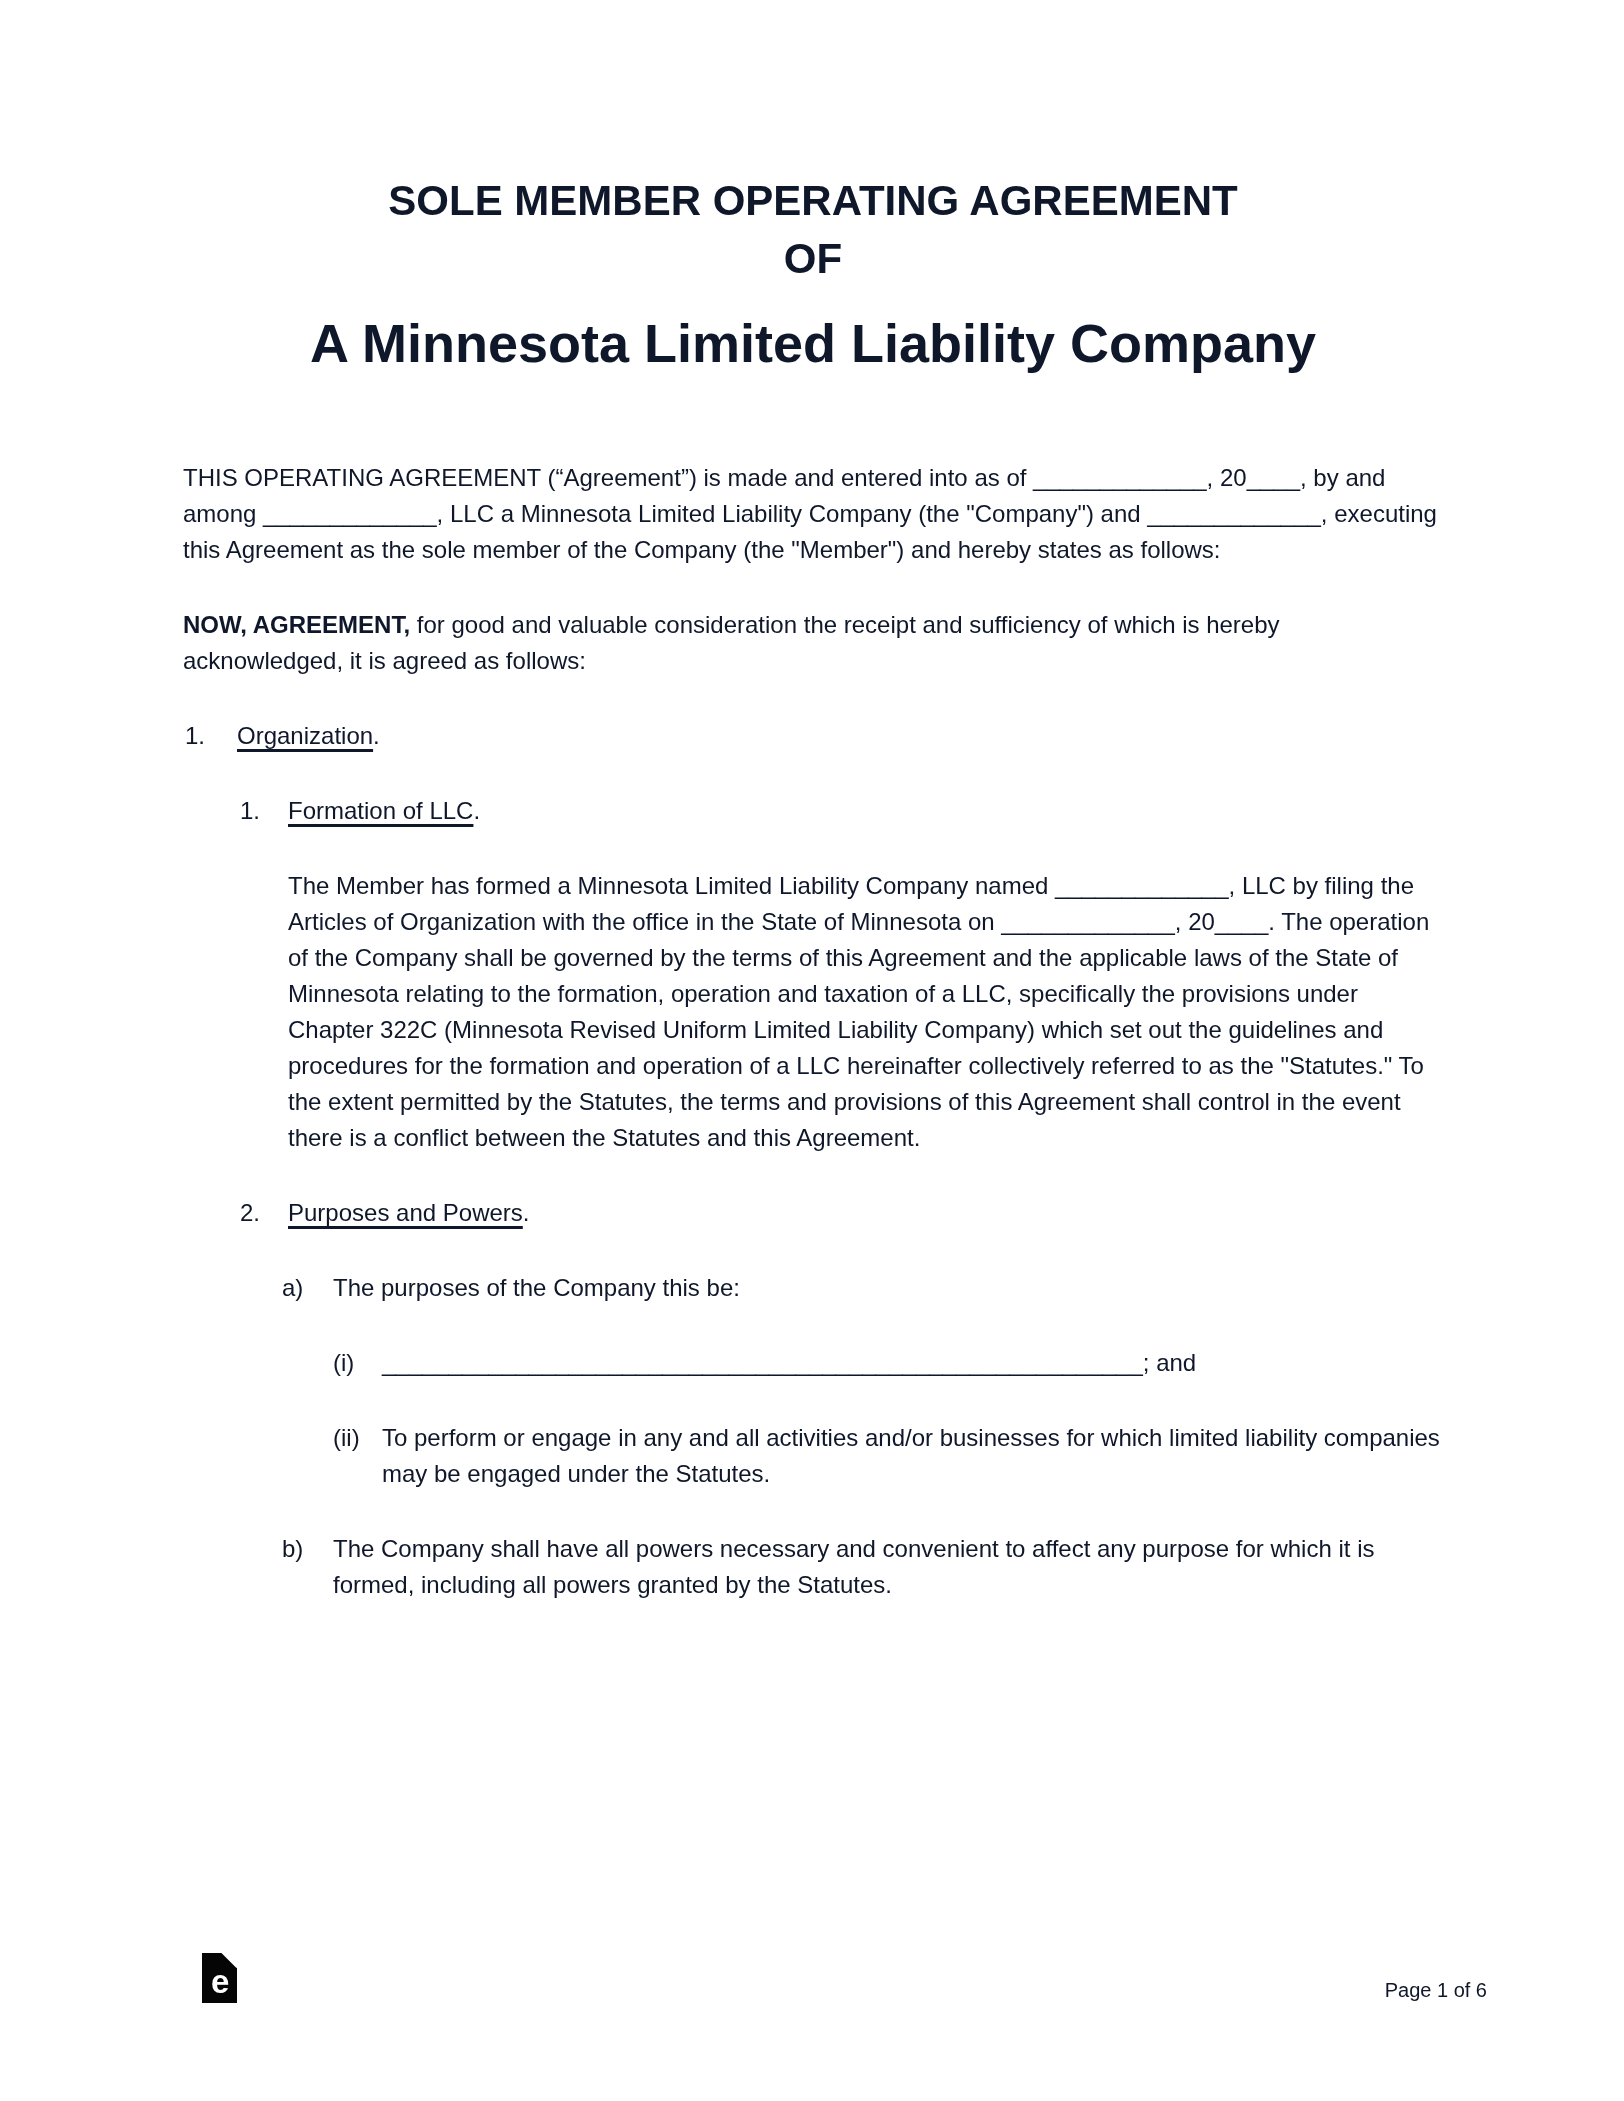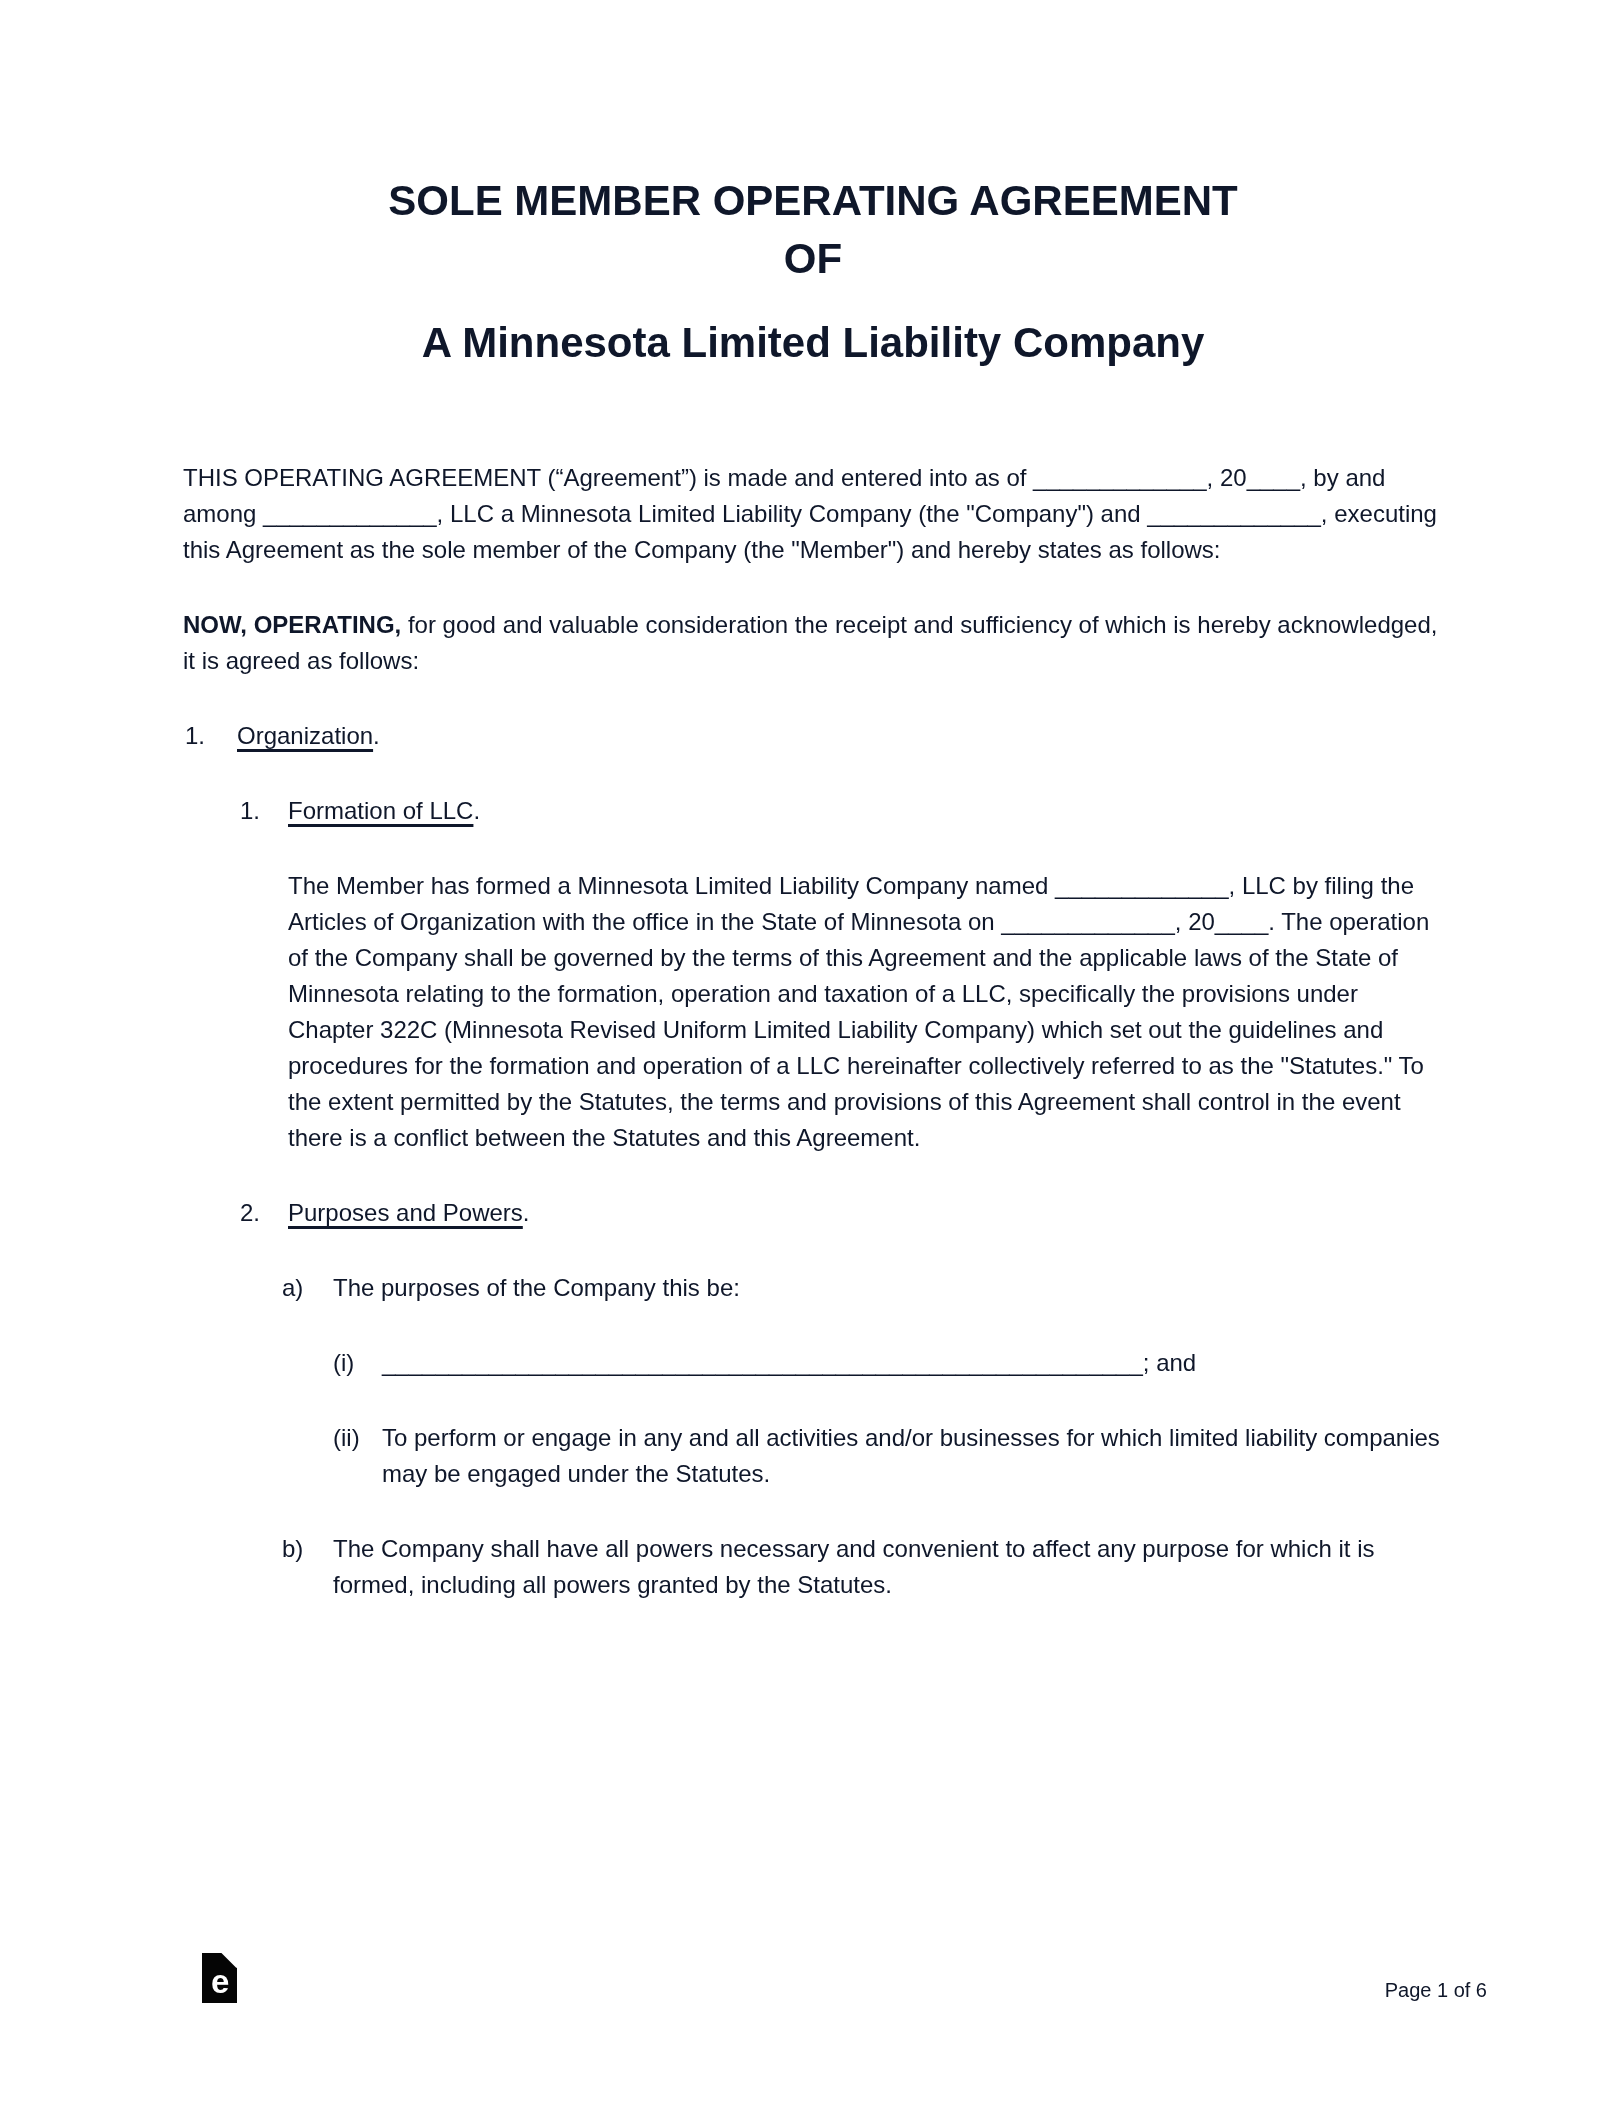--- a/index.html
+++ b/index.html
@@ -15,21 +15,21 @@
     overflow: hidden;
   }
   .title-block {
     text-align: center;
     font-size: 42px;
     line-height: 58px;
     font-weight: bold;
   }
   .subtitle {
     text-align: center;
-    font-size: 42px;
+    font-size: 54px;
     line-height: 58px;
     font-weight: bold;
     margin-top: 26px;
   }
   .body-text {
     font-size: 24px;
     line-height: 36px;
   }
   .para-intro { margin-top: 88px; }
   .block { margin-top: 39px; }
@@ -67,21 +67,21 @@
 
   <div class="title-block">
     <div>SOLE MEMBER OPERATING AGREEMENT</div>
     <div>OF</div>
   </div>
 
   <div class="subtitle">A Minnesota Limited Liability Company</div>
 
   <div class="body-text para-intro"><span>THIS OPERATING AGREEMENT (“Agreement”) is made and entered into as of </span><span class="blank">_____________</span><span>, 20</span><span class="blank">____</span><span>, by and among </span><span class="blank">_____________</span><span>, LLC a Minnesota Limited Liability Company (the "Company") and </span><span class="blank">_____________</span><span>, executing this Agreement as the sole member of the Company (the "Member") and hereby states as follows:</span></div>
 
-  <div class="body-text block"><span class="bold">NOW, OPERATING,</span><span> for good and valuable consideration the receipt and sufficiency of which is hereby acknowledged, it is agreed as follows:</span></div>
+  <div class="body-text block"><span class="bold">NOW, AGREEMENT,</span><span> for good and valuable consideration the receipt and sufficiency of which is hereby acknowledged, it is agreed as follows:</span></div>
 
   <div class="body-text block item item-l1">
     <span class="marker">1.</span><span class="u">Organization</span><span>.</span>
   </div>
 
   <div class="body-text block item item-l2">
     <span class="marker">1.</span><span class="u">Formation of LLC</span><span>.</span>
   </div>
 
   <div class="body-text block para-l2"><span>The Member has formed a Minnesota Limited Liability Company named </span><span class="blank">_____________</span><span>, LLC by filing the Articles of Organization with the office in the State of Minnesota on </span><span class="blank">_____________</span><span>, 20</span><span class="blank">____</span><span>. The operation of the Company shall be governed by the terms of this Agreement and the applicable laws of the State of Minnesota relating to the formation, operation and taxation of a LLC, specifically the provisions under Chapter 322C (Minnesota Revised Uniform Limited Liability Company) which set out the guidelines and procedures for the formation and operation of a LLC hereinafter collectively referred to as the "Statutes." To the extent permitted by the Statutes, the terms and provisions of this Agreement shall control in the event there is a conflict between the Statutes and this Agreement.</span></div>

